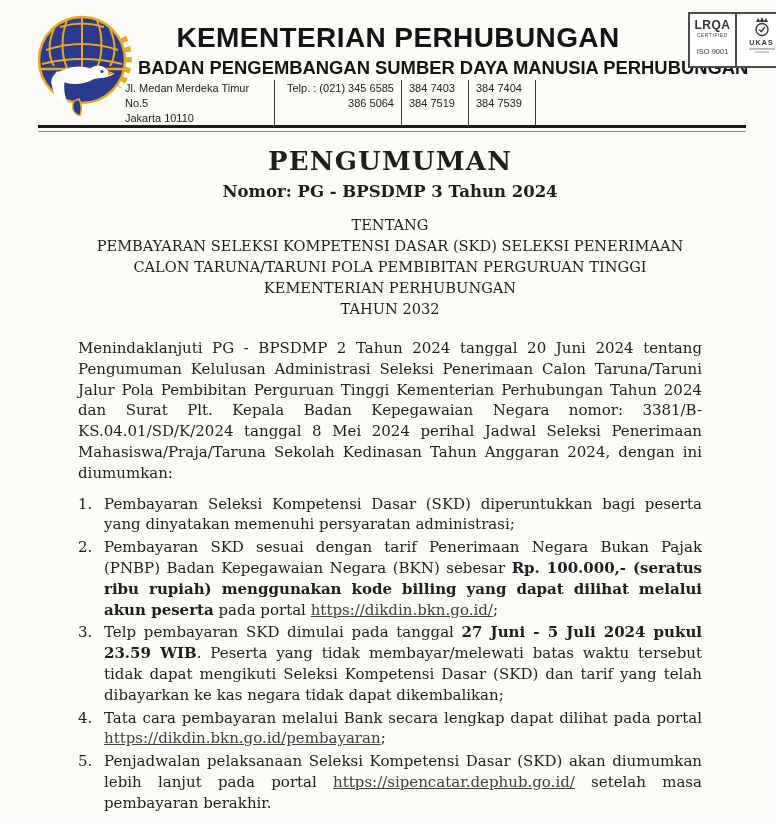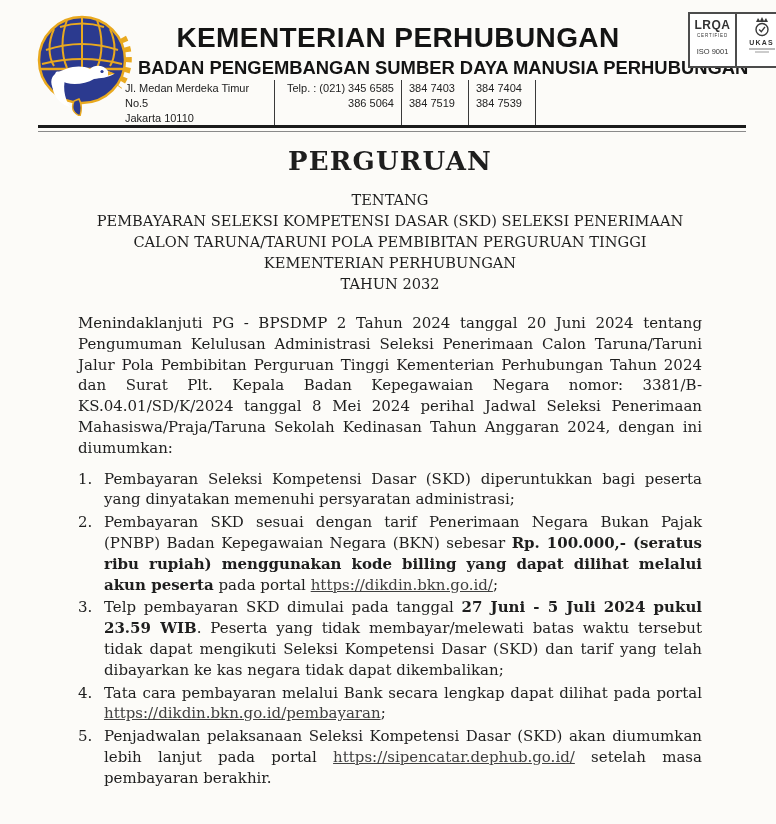--- a/index.html
+++ b/index.html
@@ -131,21 +131,22 @@
       <div class="c-sep"></div>
     </div>
   </div>
 
   <div class="rule">
     <div class="rule-thick"></div>
     <div class="rule-thin"></div>
   </div>
 
   <div class="doc">
-    <div class="title">PERGURUAN</div>
+    <div class="title">PENGUMUMAN</div>
+    <div class="nomor">Nomor: PG - BPSDMP 3 Tahun 2024</div>
     <div class="tentang">TENTANG</div>
     <div class="subject">PEMBAYARAN SELEKSI KOMPETENSI DASAR (SKD) SELEKSI PENERIMAAN</div>
     <div class="subject">CALON TARUNA/TARUNI POLA PEMBIBITAN PERGURUAN TINGGI</div>
     <div class="subject">KEMENTERIAN PERHUBUNGAN</div>
     <div class="subject">TAHUN 2032</div>
 
     <div class="opening">Menindaklanjuti PG - BPSDMP 2 Tahun 2024 tanggal 20 Juni 2024 tentang Pengumuman Kelulusan Administrasi Seleksi Penerimaan Calon Taruna/Taruni Jalur Pola Pembibitan Perguruan Tinggi Kementerian Perhubungan Tahun 2024 dan Surat Plt. Kepala Badan Kepegawaian Negara nomor: 3381/B-KS.04.01/SD/K/2024 tanggal 8 Mei 2024 perihal Jadwal Seleksi Penerimaan Mahasiswa/Praja/Taruna Sekolah Kedinasan Tahun Anggaran 2024, dengan ini diumumkan:</div>
 
     <div class="list">
         <div class="li"><span class="num">1.</span><span>Pembayaran Seleksi Kompetensi Dasar (SKD) diperuntukkan bagi peserta yang dinyatakan memenuhi persyaratan administrasi;</span></div>

